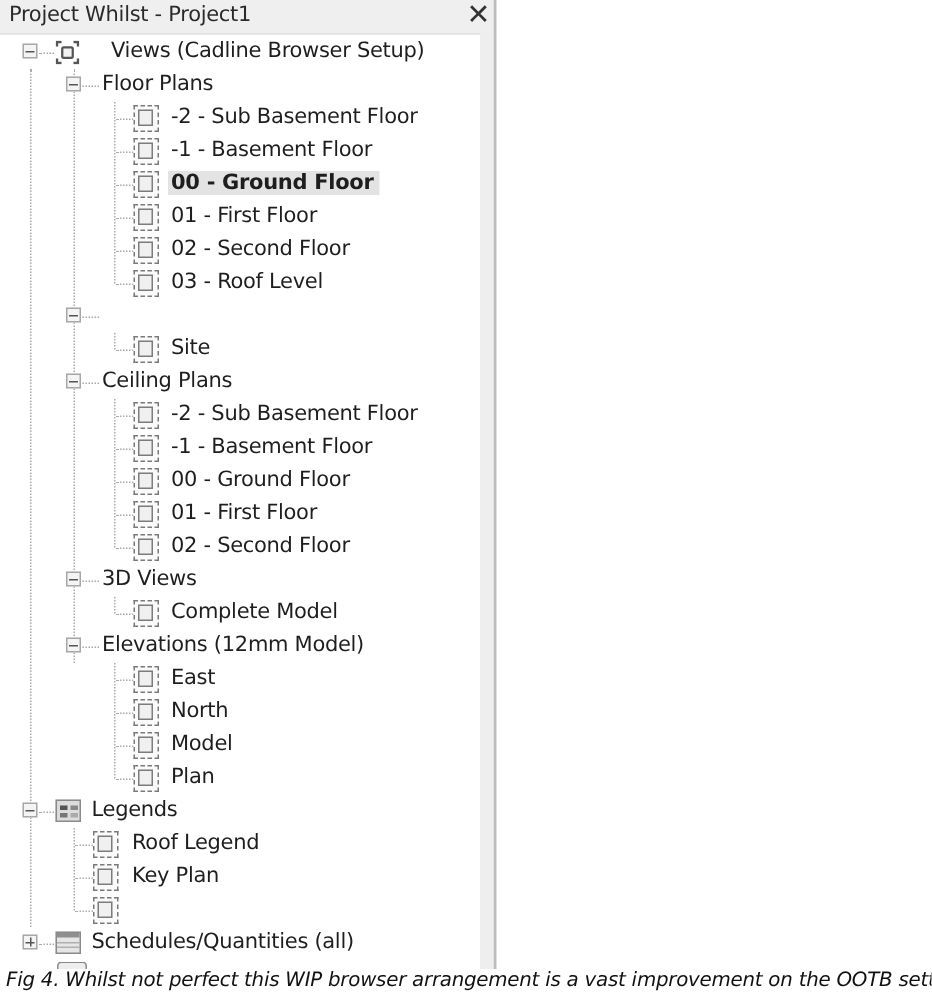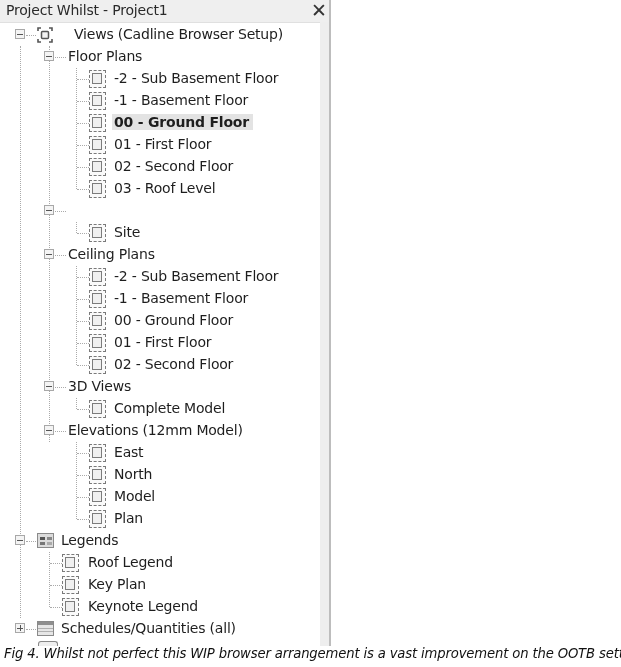--- a/index.html
+++ b/index.html
@@ -192,21 +192,20 @@
       <span class="label" style="left:88px;">Roof Legend</span>
     </div>
     <div class="row" style="top:550px;">
       <span class="hline" style="left:50px; width:12px;"></span>
       <span class="viewicon" style="left:62px;"></span>
       <span class="label" style="left:88px;">Key Plan</span>
     </div>
     <div class="row" style="top:572px;">
       <span class="hline" style="left:50px; width:12px;"></span>
       <span class="viewicon" style="left:62px;"></span>
-      <span class="label" style="left:88px;">Keynote Legend</span>
     </div>
 
     <div class="row" style="top:594px;">
       <span class="exp plus" style="left:15px;"></span>
       <span class="hline" style="left:26px; width:10px;"></span>
       <span class="schicon" style="left:37px;"></span>
       <span class="label" style="left:61px;">Schedules/Quantities (all)</span>
     </div>
   </div>
   <div class="partial"></div>

